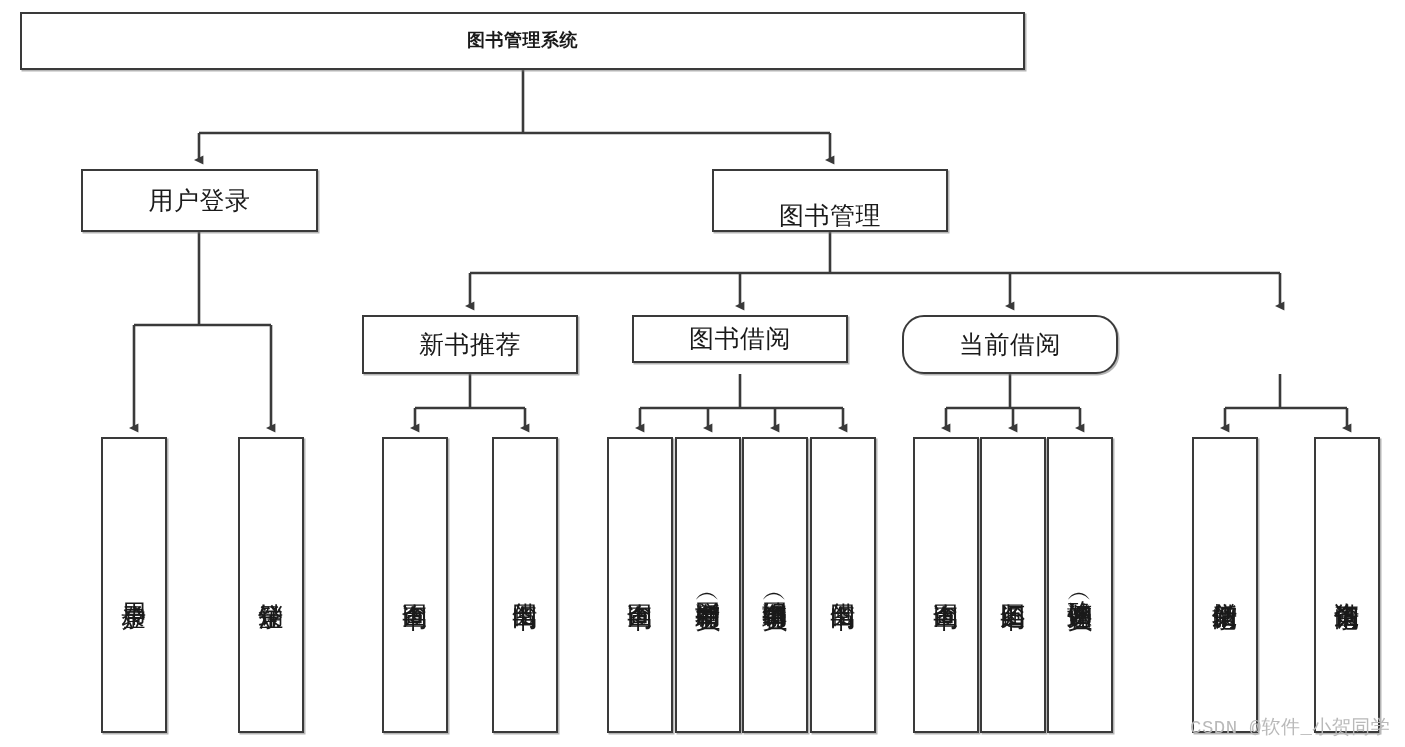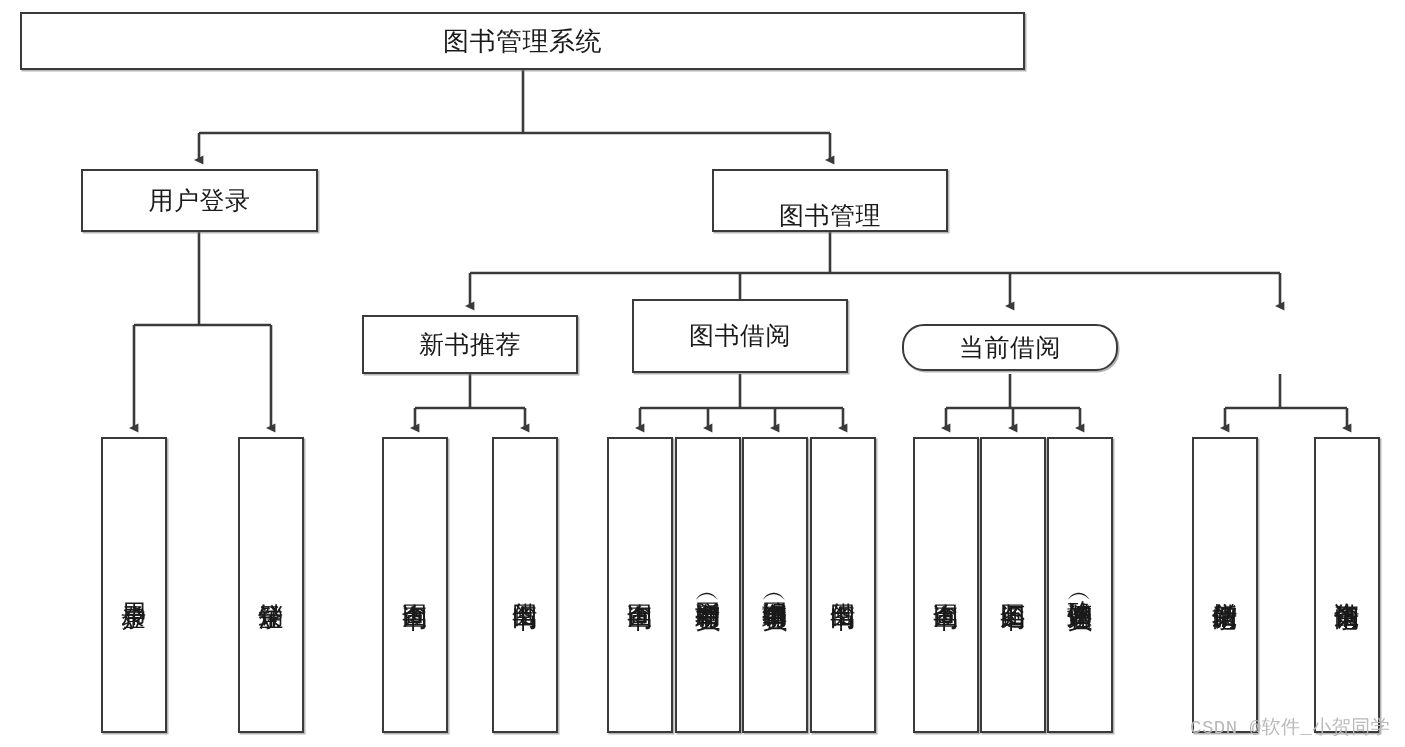--- a/index.html
+++ b/index.html
@@ -41,21 +41,22 @@
   .node .label {
     display: block;
     line-height: 1.18;
     letter-spacing: 0.5px;
   }
   
   .node.h .label {
     font-size: 25px;
   }
   .node.root .label {
-    font-size: 26px;
+    font-size: 18px;
+    font-weight: bold;
   }
   
   .node.v {
     align-items: center;
     justify-content: center;
   }
   .node.v .label {
     writing-mode: vertical-rl;
     text-orientation: upright;
     font-size: 25px;
@@ -135,24 +136,24 @@
   <div class="node h" style="left:81px; top:169px; width:237px; height:63px;">
     <span class="label">用户登录</span>
   </div>
   <div class="node h" style="left:712px; top:169px; width:236px; height:63px;align-items:flex-end;">
     <span class="label">图书管理</span>
   </div>
 
   <div class="node h" style="left:362px; top:315px; width:216px; height:59px;">
     <span class="label">新书推荐</span>
   </div>
-  <div class="node h" style="left:632px; top:299px; width:216px; height:74px;">
+  <div class="node h" style="left:632px; top:315px; width:216px; height:48px;">
     <span class="label">图书借阅</span>
   </div>
-  <div class="node h" style="left:902px; top:324px; width:216px; height:47px;border-radius:22px;">
+  <div class="node h" style="left:902px; top:315px; width:216px; height:59px;border-radius:22px;">
     <span class="label">当前借阅</span>
   </div>
 
   <div class="node v" style="left:101px; top:437px; width:66px; height:296px;">
     <span class="label">用户登录</span>
   </div>
   <div class="node v" style="left:238px; top:437px; width:66px; height:296px;">
     <span class="label">注销登录</span>
   </div>
 

